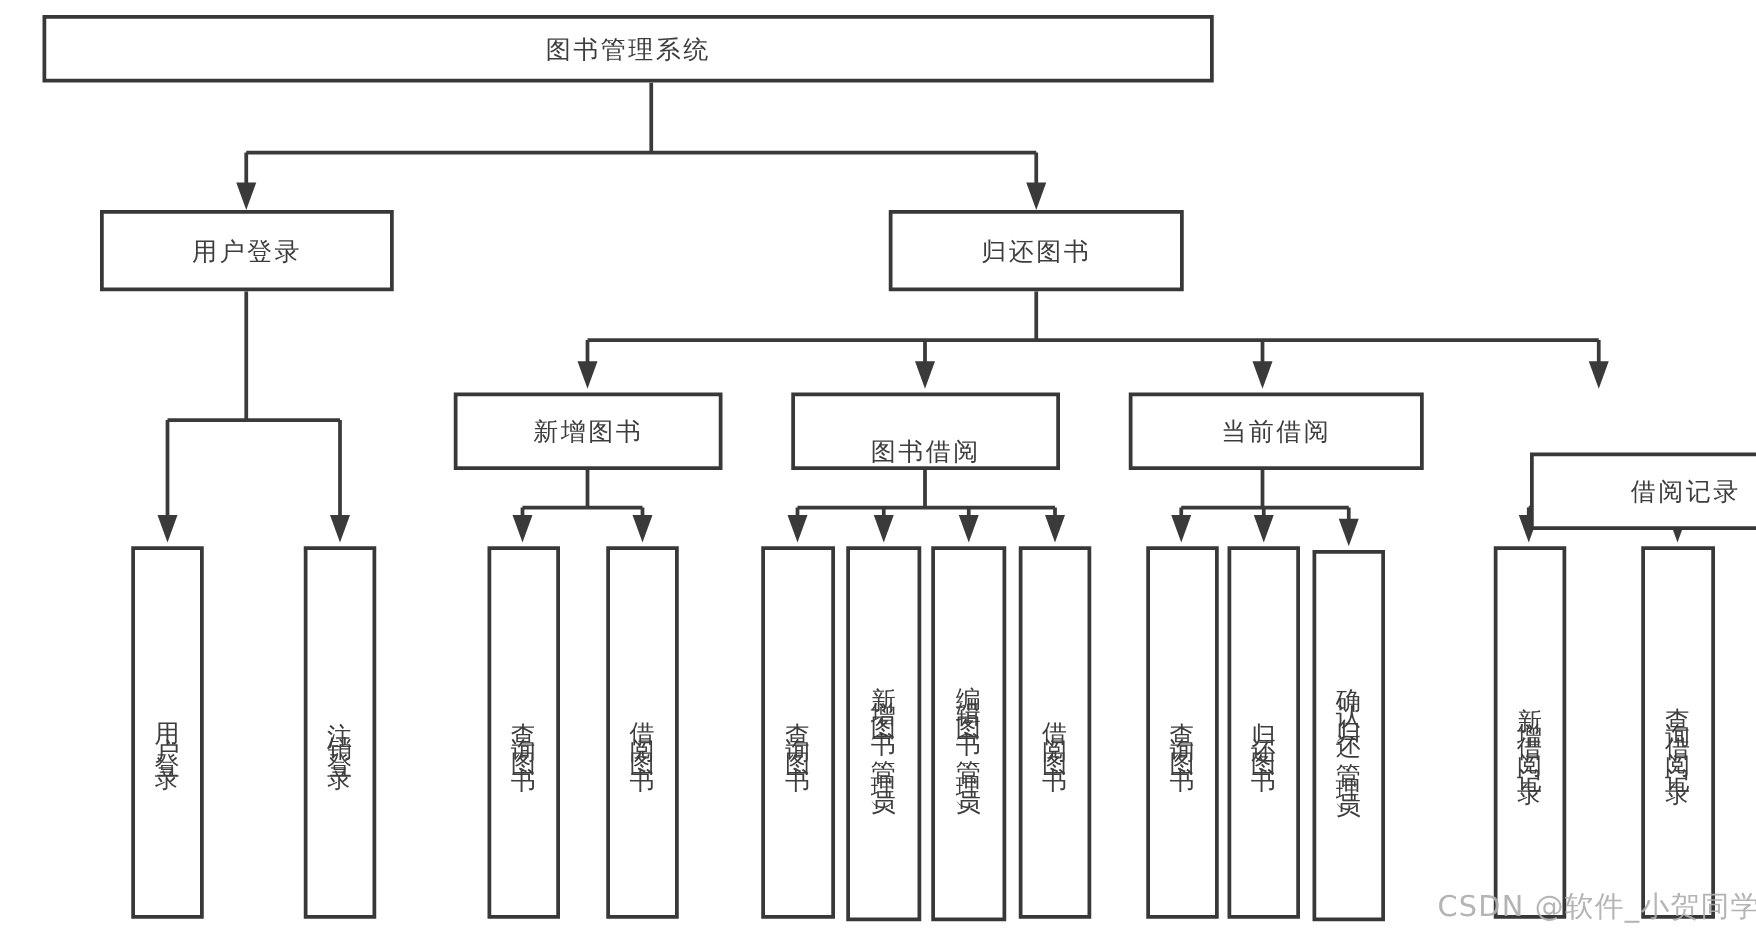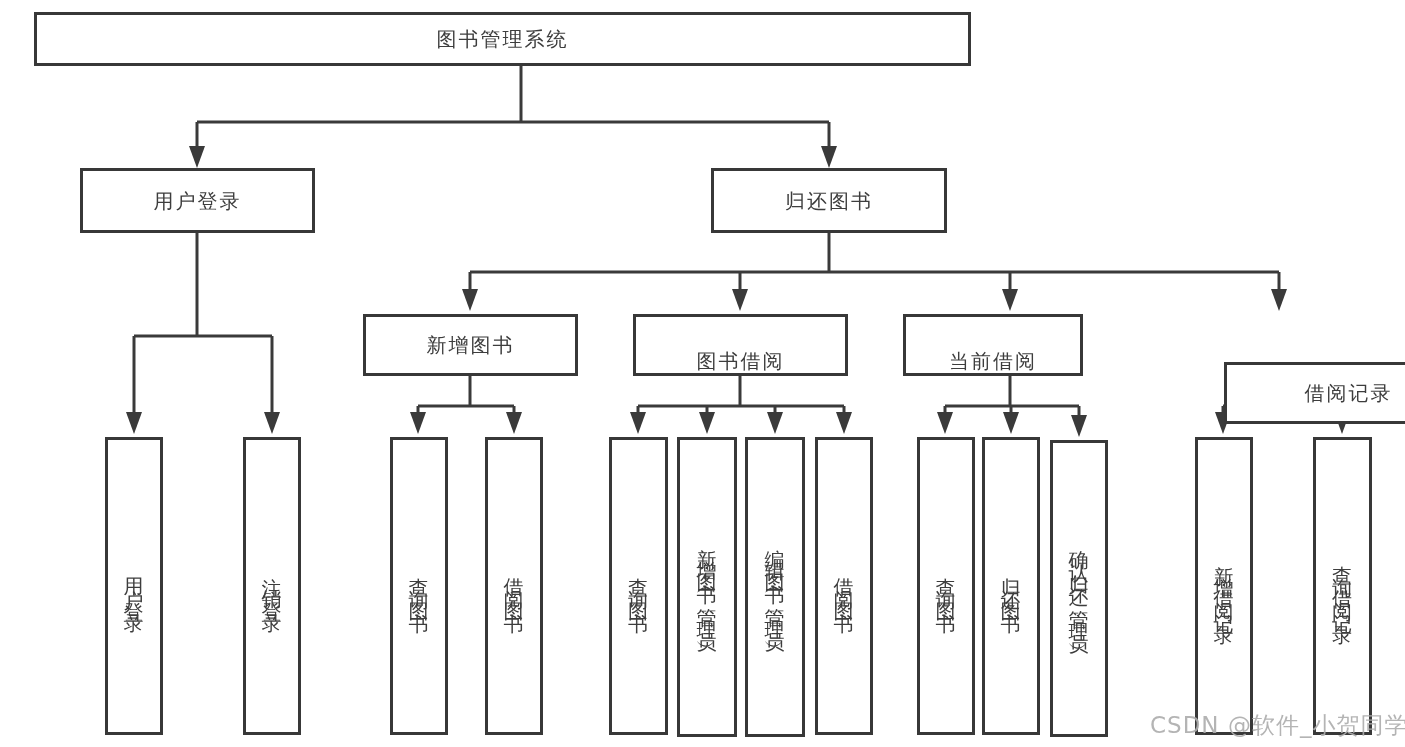--- a/index.html
+++ b/index.html
@@ -116,21 +116,21 @@
   <div class="node" style="left:711px; top:168px; width:236px; height:65px;">
     <span>归还图书</span>
   </div>
 
   <div class="node" style="left:363px; top:314px; width:215px; height:62px;">
     <span>新增图书</span>
   </div>
   <div class="node" style="left:633px; top:314px; width:215px; height:62px;align-items:flex-end;">
     <span>图书借阅</span>
   </div>
-  <div class="node" style="left:903px; top:314px; width:180px; height:62px;align-items:flex-end;">
+  <div class="node" style="left:903px; top:314px; width:236px; height:62px;">
     <span>当前借阅</span>
   </div>
   <div class="node" style="left:1224px; top:314px; width:249px; height:62px;margin-top:48px;">
     <span>借阅记录</span>
   </div>
 
   <div class="node leaf" style="left:105px; top:437px; width:58px; height:298px;">
     <span class="vtext">用户登录</span>
   </div>
   <div class="node leaf" style="left:243px; top:437px; width:58px; height:298px;">

